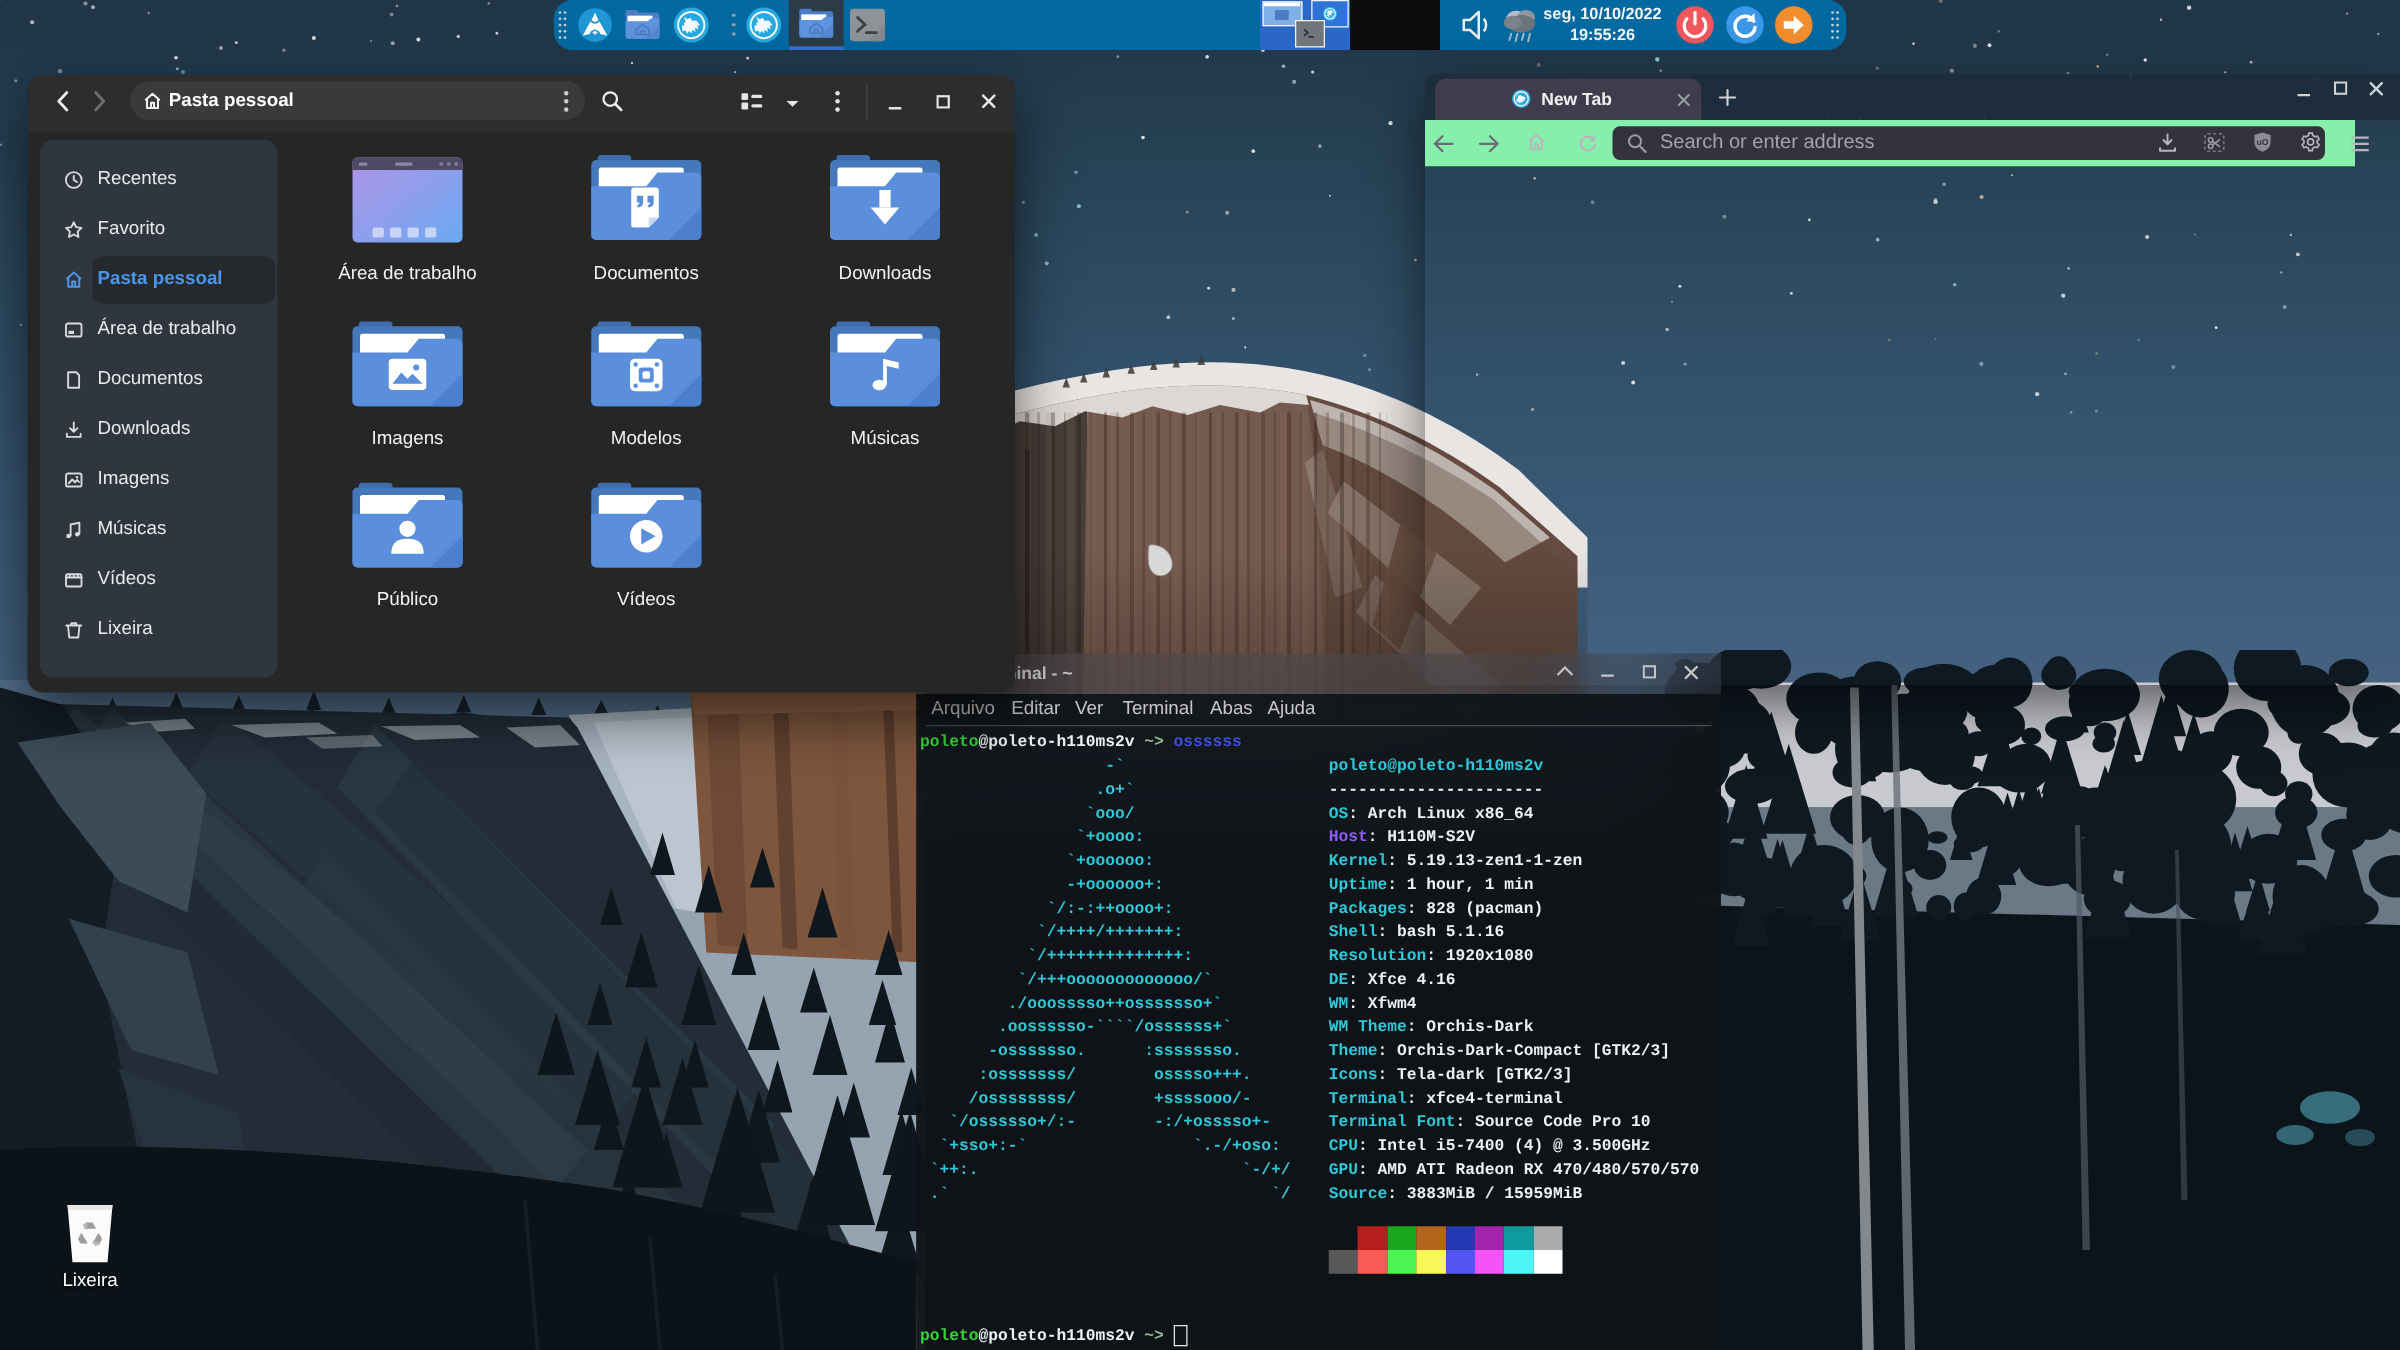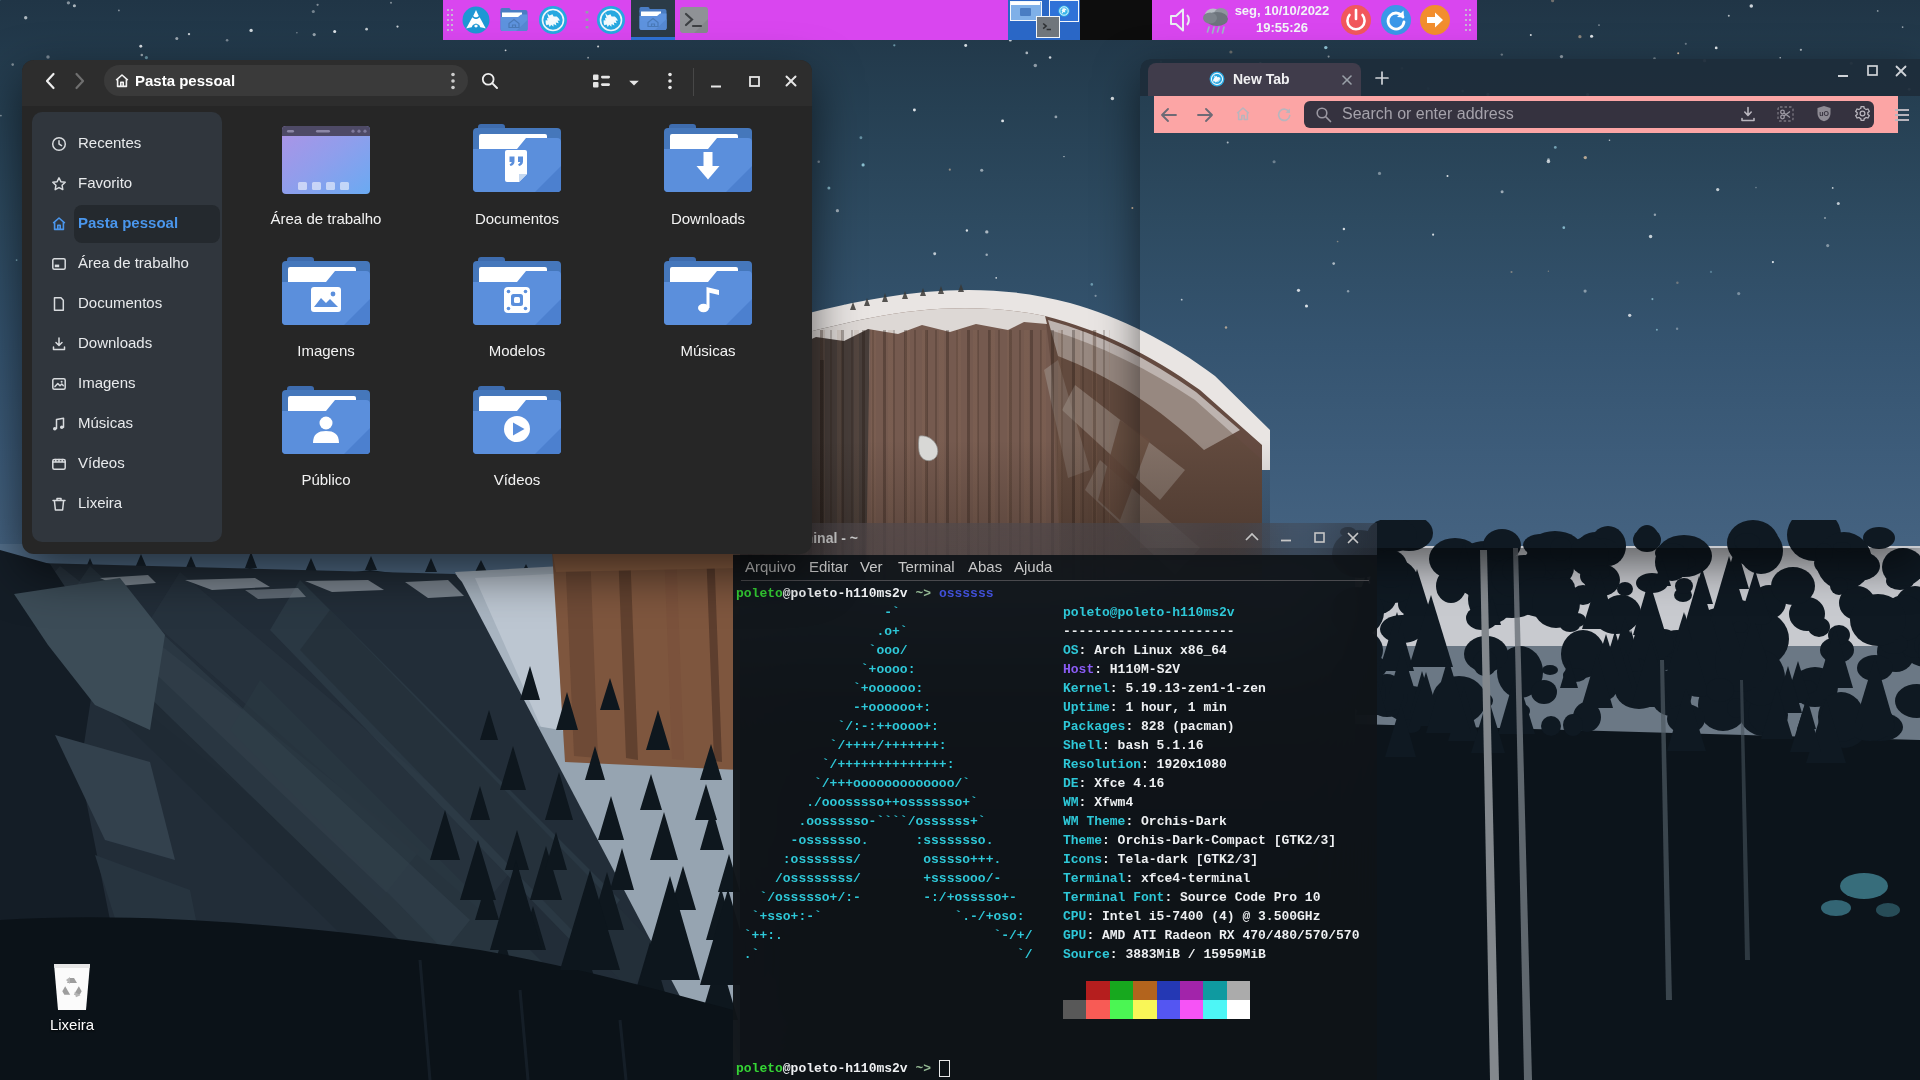--- a/index.html
+++ b/index.html
@@ -564,21 +564,21 @@
         </g>
         <g fill="#b5b5b5">
           <path d="M-6,-8 L-2,-11 L-2,-4 Z"></path>
           <path d="M6,-8 L2,-11 L2,-4 Z" transform="rotate(120)"></path>
         </g>
       </g>
     </svg>
     <div style="margin-top:6px;color:#fff;font-size:15px;text-shadow:0 1px 2px rgba(0,0,0,0.9);">Lixeira</div>
   </div>
 
-  <div class="abs" id="panel" style="left:443px;top:0;width:1034px;height:40px;background:#d946ef;">
+  <div class="abs" id="panel" style="left:443px;top:0;width:1034px;height:40px;background:#0369a1;border-radius:15px;">
 
     <svg class="abs" width="10" height="26" style="left:3px;top:7px;">
       <g fill="#c6cdd3">
           <circle cx="2" cy="3" r="1.1"></circle>
           <circle cx="6" cy="3" r="1.1"></circle>
           <circle cx="2" cy="8" r="1.1"></circle>
           <circle cx="6" cy="8" r="1.1"></circle>
           <circle cx="2" cy="13" r="1.1"></circle>
           <circle cx="6" cy="13" r="1.1"></circle>
           <circle cx="2" cy="18" r="1.1"></circle>
@@ -752,21 +752,21 @@
           <rect x="1" y="1" width="9" height="9" stroke="#cfd3d8" stroke-width="1.7" fill="none"></rect>
         </svg>
       <svg class="abs" width="12" height="12" style="left:755px;top:6px;">
           <g stroke="#cfd3d8" stroke-width="1.8" stroke-linecap="round">
             <line x1="1.5" y1="1.5" x2="10.5" y2="10.5"></line>
             <line x1="10.5" y1="1.5" x2="1.5" y2="10.5"></line>
           </g>
         </svg>
     </div>
 
-    <div class="abs" style="left:0;top:37px;width:744px;height:37px;background:#fca5a5;margin-left:14px;">
+    <div class="abs" style="left:0;top:37px;width:744px;height:37px;background:#86efac;">
       <svg class="abs" width="17" height="14" style="left:6px;top:12px;">
           <path d="M8,1 L2,7 L8,13 M2,7 L16,7" stroke="#6d6a75" stroke-width="1.8" fill="none" stroke-linecap="round" stroke-linejoin="round"></path>
         </svg>
       <svg class="abs" width="17" height="14" style="left:43px;top:12px;">
           <path d="M9,1 L15,7 L9,13 M15,7 L1,7" stroke="#6d6a75" stroke-width="1.8" fill="none" stroke-linecap="round" stroke-linejoin="round"></path>
         </svg>
       <svg class="abs" width="16" height="16" style="left:81px;top:10px;" viewBox="0 0 16 16">
           <path d="M2.2,7.2 L8,2 L13.8,7.2 M3.6,6.4 L3.6,13.4 L6.8,13.4 L6.8,9.4 L9.2,9.4 L9.2,13.4 L12.4,13.4 L12.4,6.4" stroke="#b8b5bd" stroke-width="1.5" fill="none" stroke-linejoin="round"></path>
         </svg>
       <svg class="abs" width="16" height="16" style="left:122px;top:10px;" viewBox="0 0 16 16">

